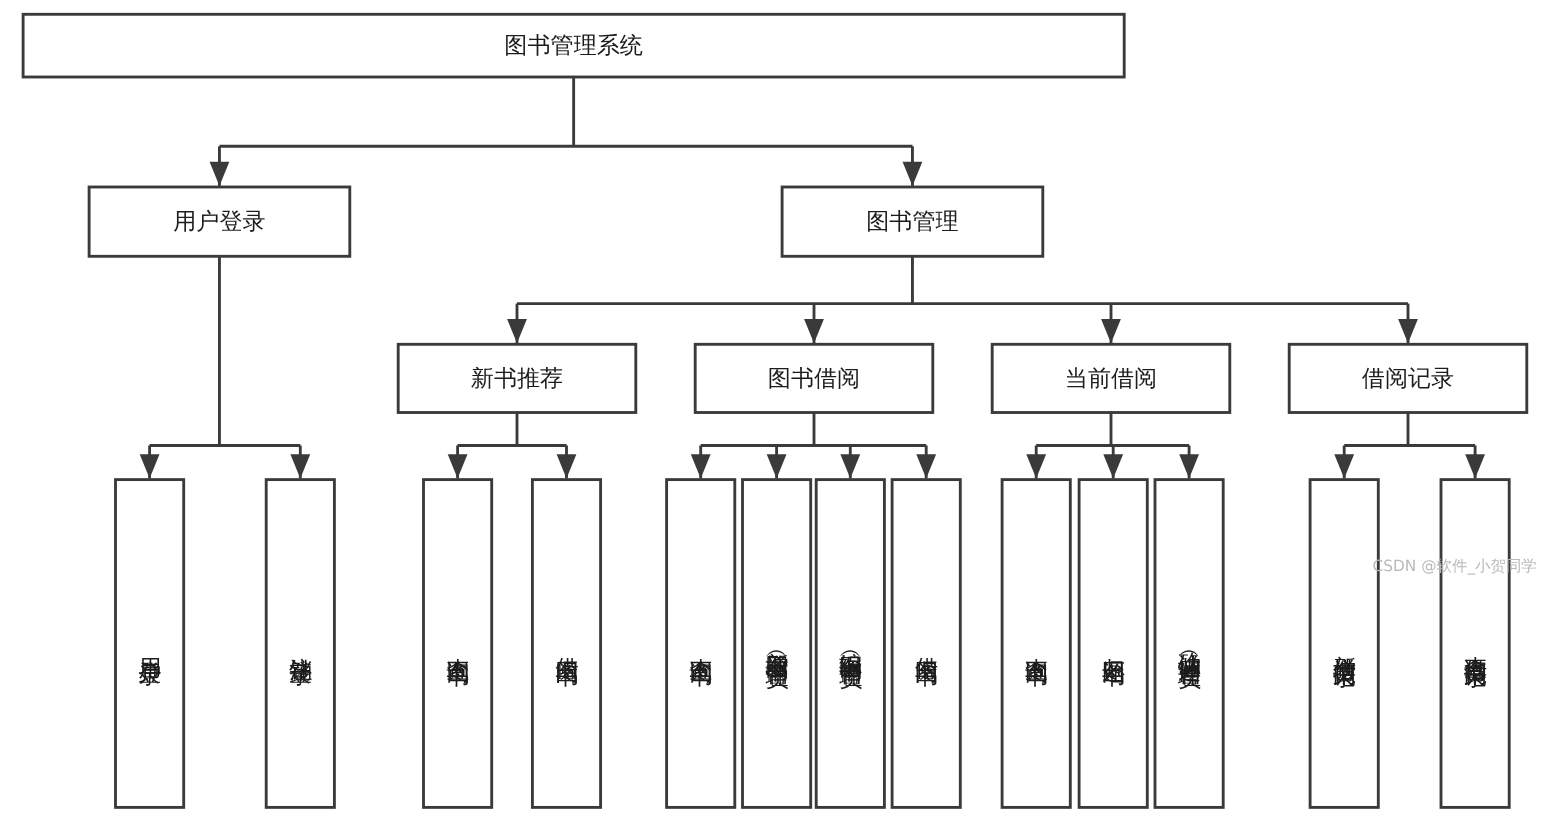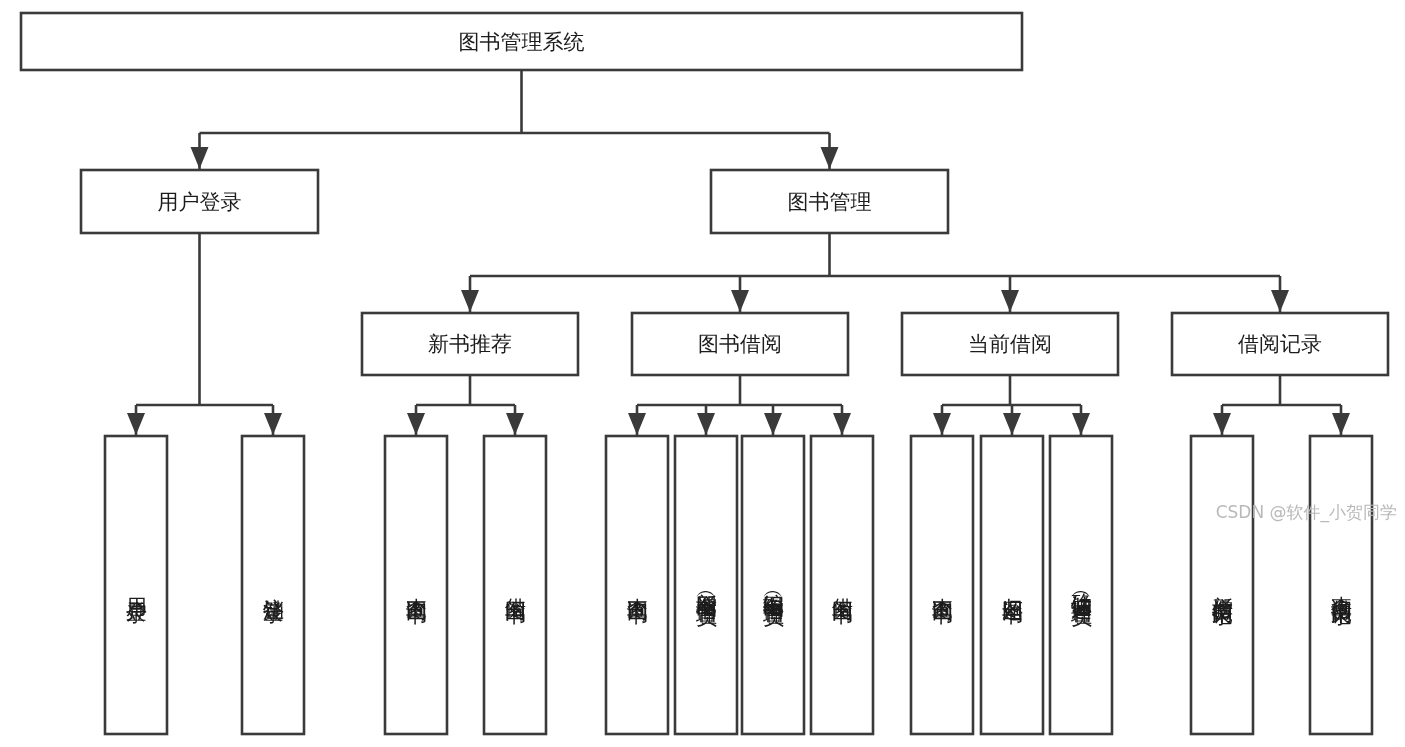--- a/index.html
+++ b/index.html
@@ -61,21 +61,21 @@
     letter-spacing: 2px;
     white-space: nowrap;
     text-align: center;
     pointer-events: none;
   }
   .watermark {
     position: absolute;
     right: 8px;
     bottom: 3px;
     font-family: "DejaVu Sans", "Liberation Sans", sans-serif;
-    font-size: 17px;
+    font-size: 14px;
     color: #b9b9b9;
     white-space: nowrap;
     user-select: none;
   }
 </style>
 </head>
 <body>
 
 <div id="diagram-root">
 

